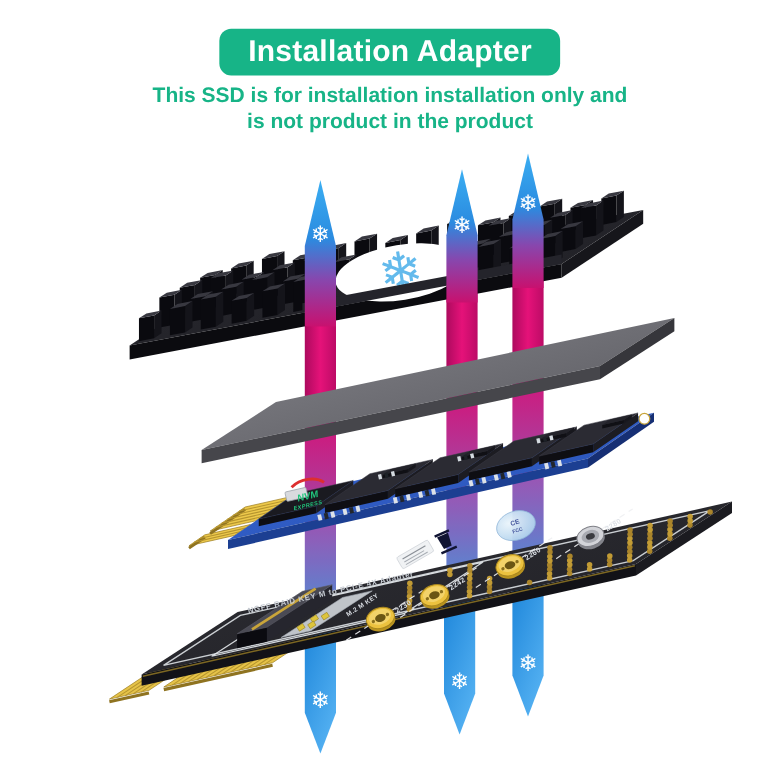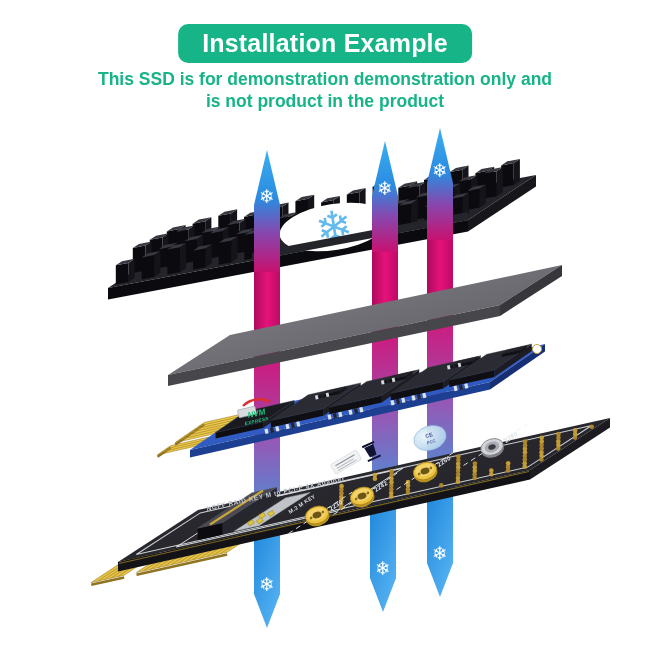--- a/index.html
+++ b/index.html
@@ -20,25 +20,25 @@
   .nvm2{font:italic 700 4.6px "Liberation Sans","DejaVu Sans",sans-serif;fill:#21c57d;letter-spacing:0.4px;}
   .cert{font:700 5.5px "Liberation Sans","DejaVu Sans",sans-serif;fill:#47589e;}
   .cert2{font:700 4.2px "Liberation Sans","DejaVu Sans",sans-serif;fill:#47589e;}
 </style>
 </head>
 <body>
 
 <div class="stage">
 
   <div class="badge">
-    <span>Installation Example</span>
+    <span>Installation Adapter</span>
   </div>
 
   <div class="disclaimer">
-    <div>This SSD is for demonstration demonstration only and</div>
+    <div>This SSD is for installation installation only and</div>
     <div>is not product in the product</div>
   </div>
 
   <svg width="650" height="650" viewBox="0 0 650 650">
     <defs>
       <linearGradient id="gradArrow" x1="0" y1="0" x2="0" y2="1">
         <stop offset="0" stop-color="#3aaef2"></stop>
           <stop offset="0.4" stop-color="#2b8be0"></stop>
         <stop offset="0.68" stop-color="#8747ae"></stop>
           <stop offset="1" stop-color="#c8116f"></stop>

